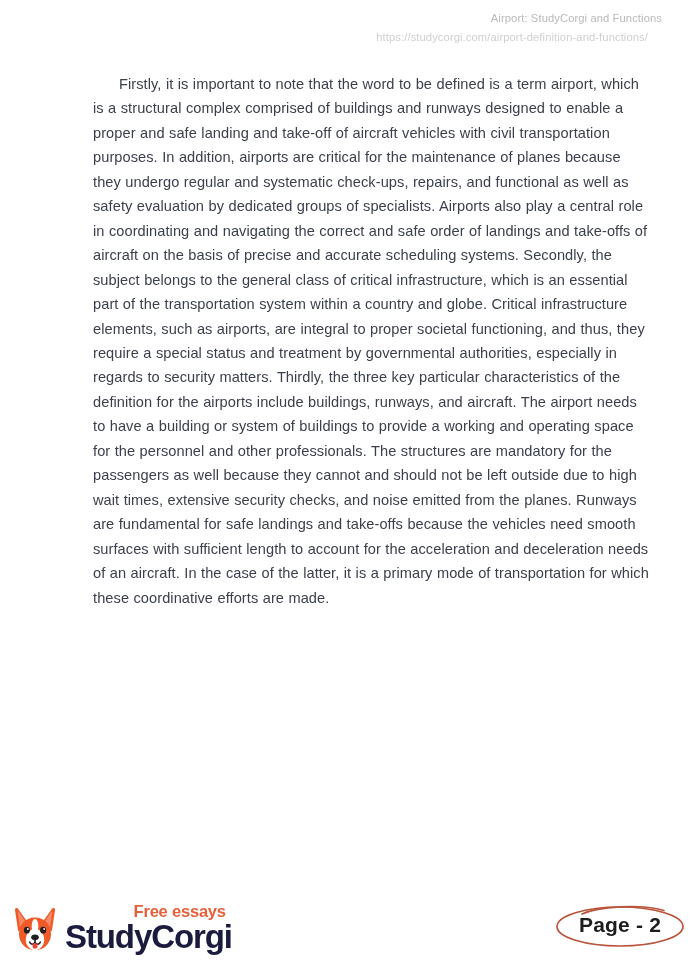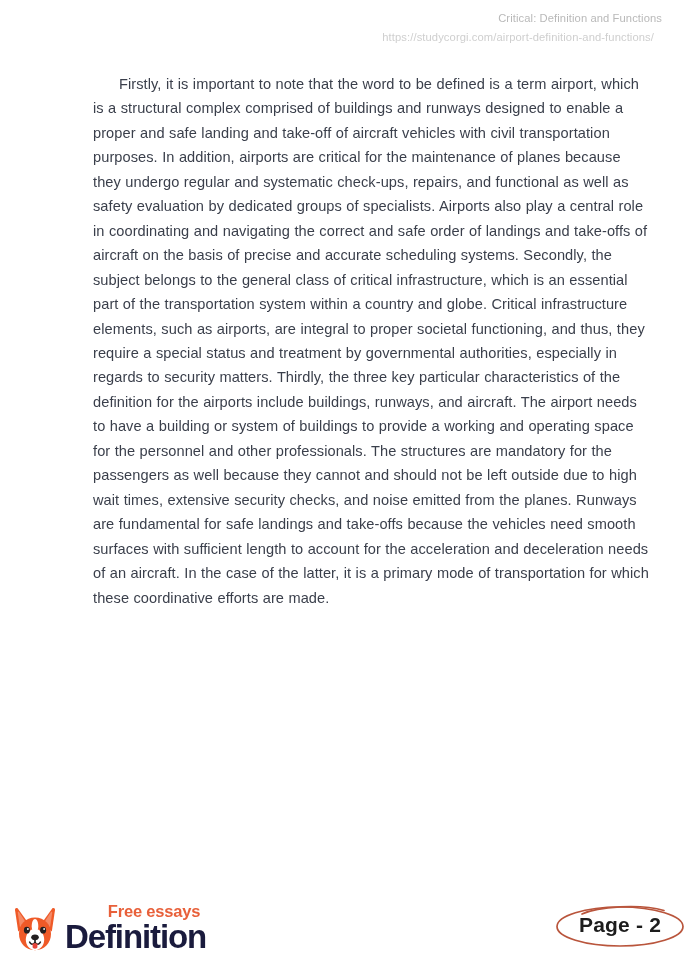--- a/index.html
+++ b/index.html
@@ -34,21 +34,21 @@
     line-height: 14px;
     display: block;
   }
   .header-url {
     font-size: 11.2px;
     color: #cfcfcf;
     letter-spacing: 0.1px;
     line-height: 14px;
     display: block;
     margin-top: 5px;
-    margin-right: 8px;
+    margin-right: 14px;
   }
 
   
   .page-body {
     position: absolute;
     top: 64px;
     left: 85px;
     width: 573px;
   }
   .body-paragraph {
@@ -135,21 +135,21 @@
     color: #1d1d1d;
     letter-spacing: 0.2px;
     padding-bottom: 1px;
     text-align: right;
   }
 </style>
 </head>
 <body>
 
 <div class="page-header">
-  <span class="header-title">Critical: Definition and Functions</span>
+  <span class="header-title">Airport: StudyCorgi and Functions</span>
   <span class="header-url">https://studycorgi.com/airport-definition-and-functions/</span>
 </div>
 
 <div class="page-body">
   <p class="body-paragraph">Firstly, it is important to note that the word to be defined is a term airport, which is a structural complex comprised of buildings and runways designed to enable a proper and safe landing and take-off of aircraft vehicles with civil transportation purposes. In addition, airports are critical for the maintenance of planes because they undergo regular and systematic check-ups, repairs, and functional as well as safety evaluation by dedicated groups of specialists. Airports also play a central role in coordinating and navigating the correct and safe order of landings and take-offs of aircraft on the basis of precise and accurate scheduling systems. Secondly, the subject belongs to the general class of critical infrastructure, which is an essential part of the transportation system within a country and globe. Critical infrastructure elements, such as airports, are integral to proper societal functioning, and thus, they require a special status and treatment by governmental authorities, especially in regards to security matters. Thirdly, the three key particular characteristics of the definition for the airports include buildings, runways, and aircraft. The airport needs to have a building or system of buildings to provide a working and operating space for the personnel and other professionals. The structures are mandatory for the passengers as well because they cannot and should not be left outside due to high wait times, extensive security checks, and noise emitted from the planes. Runways are fundamental for safe landings and take-offs because the vehicles need smooth surfaces with sufficient length to account for the acceleration and deceleration needs of an aircraft. In the case of the latter, it is a primary mode of transportation for which these coordinative efforts are made.</p>
 </div>
 
 <div class="page-footer">
 
   <div class="brand-logo">
@@ -176,21 +176,21 @@
 
       <path d="M21 34.3 L21 36.4" stroke="#241f20" stroke-width="1.5" stroke-linecap="round"></path>
       <path d="M21 36.4 C19.3 39.0 16.4 38.6 15.6 36.1" stroke="#241f20" stroke-width="1.5" fill="none" stroke-linecap="round"></path>
       <path d="M21 36.4 C22.7 39.0 25.6 38.6 26.4 36.1" stroke="#241f20" stroke-width="1.5" fill="none" stroke-linecap="round"></path>
 
       <path d="M18.6 38.2 C18.6 36.9 23.4 36.9 23.4 38.2 L23.4 41.3 C23.4 43.2 18.6 43.2 18.6 41.3 Z" fill="#e8443a"></path>
     </svg>
 
     <div class="brand-text-block">
       <span class="brand-tagline">Free essays</span>
-      <span class="brand-name">Definition</span>
+      <span class="brand-name">StudyCorgi</span>
     </div>
   </div>
 
   <div class="page-badge">
     <svg viewBox="0 0 136 50">
       <ellipse cx="68" cy="26.5" rx="63" ry="19.5" fill="none" stroke="#b9553c" stroke-width="1.7"></ellipse>
       <path d="M30 14 C46 6.5 88 3.5 112 10.5" fill="none" stroke="#b9553c" stroke-width="1.7" stroke-linecap="round"></path>
     </svg>
     <span class="page-badge-label">Page - 2</span>
   </div>

